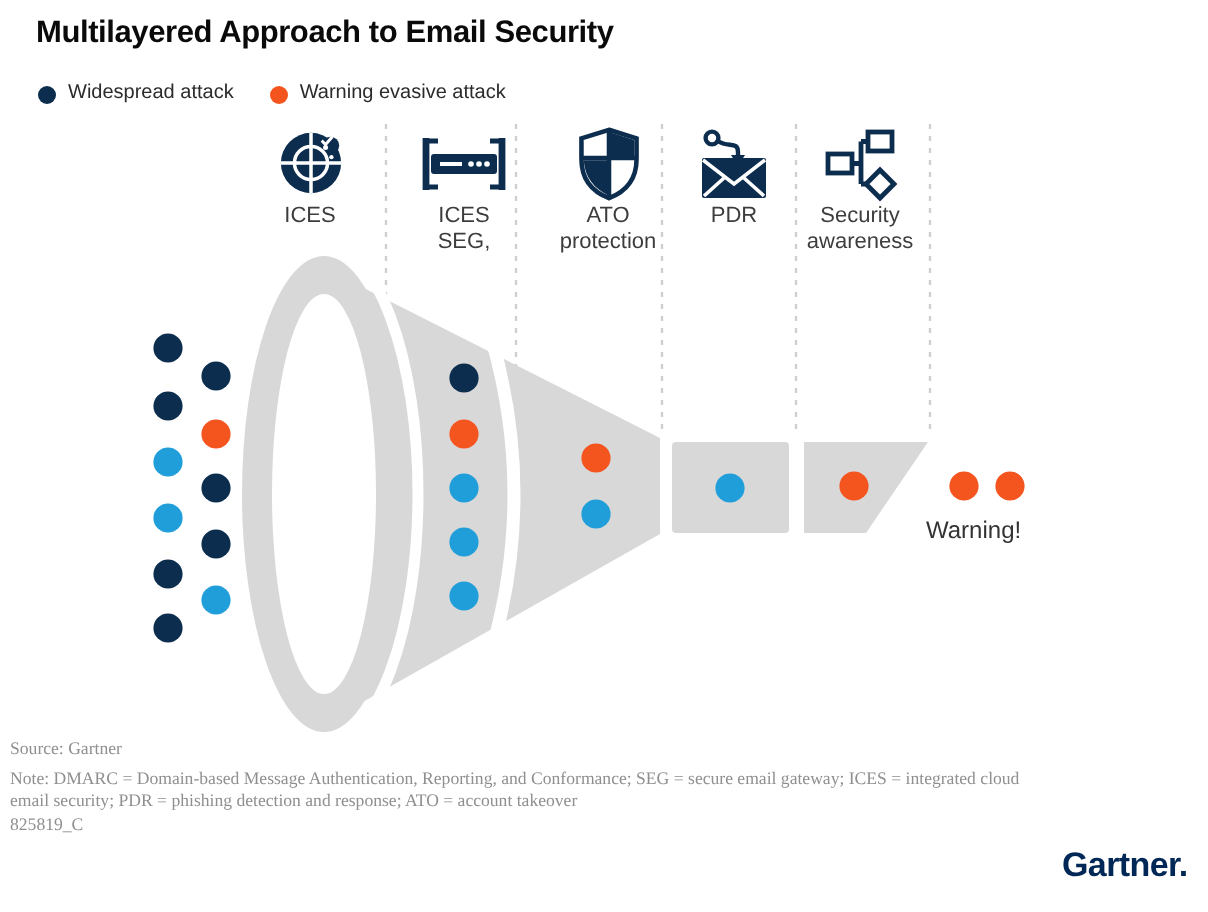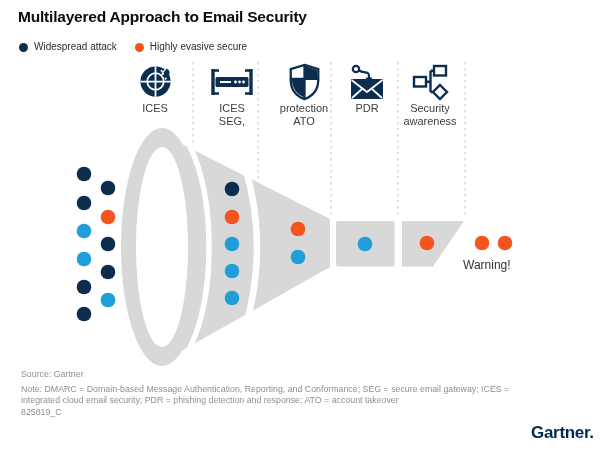--- a/index.html
+++ b/index.html
@@ -24,42 +24,42 @@
     position:absolute;top:62px;width:90px;text-align:center;color:var(--navy);
   }
   .stage-icon{height:39px;display:flex;align-items:center;justify-content:center;}
   .stage-label{font-size:11px;line-height:12.5px;color:#3d3d3d;margin-top:1px;}
   .stage-label span{display:block;}
   #funnel-svg{left:0;top:0;}
   #warning-label{
     left:463px;top:258px;width:62px;text-align:left;
     font-size:12px;color:#333;
   }
-  .footer-text{left:21px;color:#8f8f8f;font-size:8.8px;line-height:1.25;}
+  .footer-text{left:5px;color:#8f8f8f;font-size:8.8px;line-height:1.25;font-family:Liberation Serif, serif;}
   #source-line{top:369px;}
   #note-line{top:384px;width:508px;}
   #doc-code{top:407px;}
   #gartner-logo{
     left:531px;top:423px;font-size:17px;font-weight:700;color:var(--logo);
     letter-spacing:-0.3px;
   }
 </style>
 </head>
 <body>
 
 <div class="abs" id="title">Multilayered Approach to Email Security</div>
 
 <div class="abs" id="legend">
   <div class="legend-item">
     <span class="legend-dot" style="background: rgb(13, 45, 78);"></span>
     <span class="legend-label">Widespread attack</span>
   </div>
   <div class="legend-item">
     <span class="legend-dot" style="background: rgb(244, 84, 29);"></span>
-    <span class="legend-label">Highly evasive secure</span>
+    <span class="legend-label">Warning evasive attack</span>
   </div>
 </div>
 
 <svg class="abs" id="funnel-svg" width="604" height="456" viewBox="0 0 604 456">
 
   <g stroke="#cfcfcf" stroke-width="1.2" stroke-dasharray="2.5 3.5">
     <line x1="193" y1="62" x2="193" y2="218"></line>
     <line x1="258" y1="62" x2="258" y2="218"></line>
     <line x1="331" y1="62" x2="331" y2="218"></line>
     <line x1="398" y1="62" x2="398" y2="218"></line>
@@ -156,22 +156,22 @@
 <div class="stage" style="left:259px;">
   <div class="stage-icon">
     <svg width="33" height="38" viewBox="0 0 34 40">
       <path d="M17,2 L31.5,6.5 V17.5 C31.5,28.5 26,34.5 17,38 C8,34.5 2.5,28.5 2.5,17.5 V6.5 Z" fill="#fff" stroke="currentColor" stroke-width="2.4"></path>
       <path d="M17,3.2 L30.3,7.4 V16 H17 Z" fill="currentColor"></path>
       <path d="M3.7,18 H17 V36.6 C9.5,33.2 4.2,27.2 3.7,18 Z" fill="currentColor"></path>
       <path d="M17,2 V38 M2.5,16.8 H31.5" stroke="currentColor" stroke-width="2.4" fill="none"></path>
     </svg>
   </div>
   <div class="stage-label">
+    <span>ATO</span>
     <span>protection</span>
-    <span>ATO</span>
   </div>
 </div>
 
 <div class="stage" style="left:322px;">
   <div class="stage-icon">
     <svg width="40" height="38" viewBox="0 0 40 38">
       <circle cx="9" cy="6" r="3.2" fill="none" stroke="currentColor" stroke-width="2.2"></circle>
       <path d="M12,7.5 C17,11 22,7.5 22,13 V15" fill="none" stroke="currentColor" stroke-width="2.2"></path>
       <path d="M22,20 L18.5,14.5 H25.5 Z" fill="currentColor"></path>
       <rect x="4" y="16" width="32" height="20" rx="1" fill="currentColor"></rect>

